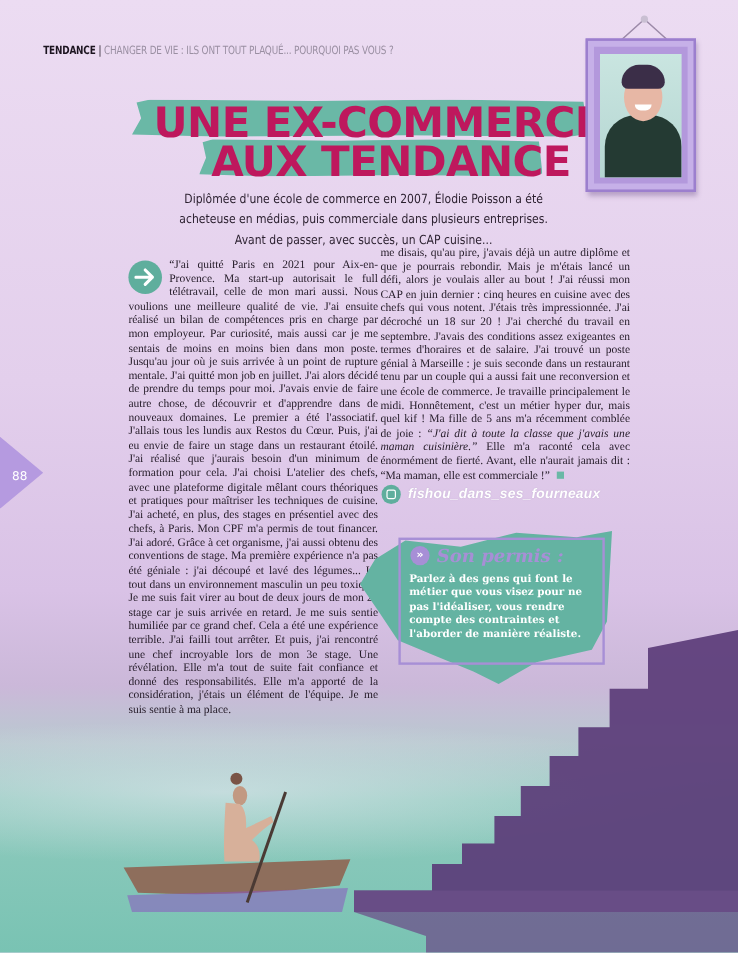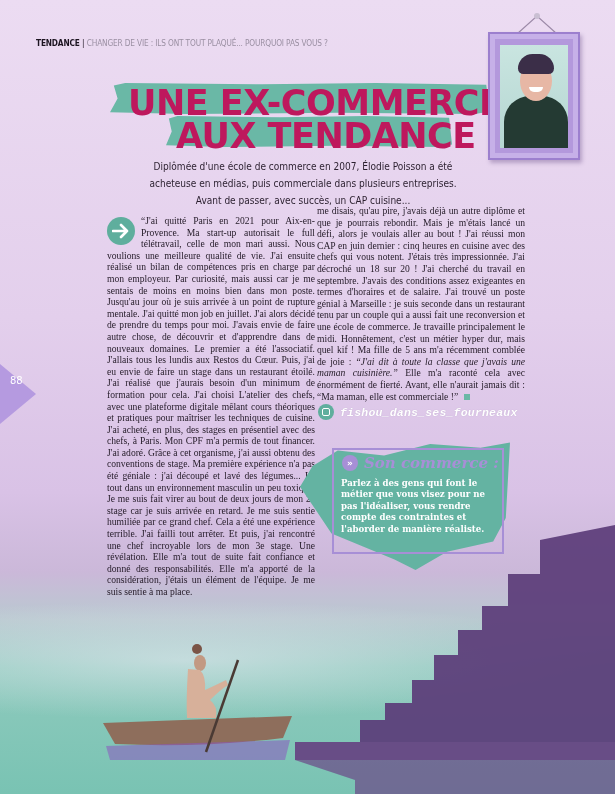--- a/index.html
+++ b/index.html
@@ -78,21 +78,21 @@
   .end-square { display: inline-block; width: 6px; height: 6px; background: #6ab8a6; margin-left: 6px; vertical-align: middle; }
 
   .insta {
     position: absolute; left: 318px; top: 404px; display: flex; align-items: center;
   }
   .insta .ig {
     width: 16px; height: 16px; border-radius: 50%; background: #5fae9d; position: relative; margin-right: 6px;
   }
   .insta .ig::before { content:""; position:absolute; left:4px; top:4px; width:6px; height:6px; border:1.3px solid #fff; border-radius:2px; }
   .insta .handle {
-    font-family: Liberation Mono, monospace; font-style: italic; font-weight: bold; font-size: 11.5px;
+    font-family: Liberation Sans, sans-serif; font-style: italic; font-weight: bold; font-size: 11.5px;
     color: #ffffff; text-shadow: 0 0 1px #b7a4c9; letter-spacing: 0.2px;
   }
 
   .tip-splash {
     position: absolute; left: 300px; top: 440px; width: 210px; height: 130px; background: #64b3a2;
     clip-path: polygon(6% 20%, 18% 8%, 40% 12%, 62% 3%, 86% 6%, 100% 2%, 98% 60%, 92% 78%, 70% 86%, 55% 100%, 45% 92%, 30% 82%, 15% 72%, 8% 55%, 0 36%);
   }
   .tip-frame {
     position: absolute; left: 332px; top: 448px; width: 172px; height: 106px;
     border: 2px solid #a78fd6;
@@ -110,21 +110,21 @@
   .tip-text {
     position: absolute; left: 341px; top: 478px; width: 160px;
     font-family: "DejaVu Serif", serif; font-weight: bold; font-size: 8.6px; line-height: 11.4px; color: #ffffff;
   }
 
   .page-tab {
     position: absolute; left: 0; top: 364px; width: 36px; height: 60px;
     background: #b59ae0; clip-path: polygon(0 0, 100% 50%, 0 100%);
   }
   .page-num {
-    position: absolute; left: 10px; top: 375px; font-family: "DejaVu Sans", sans-serif; font-size: 10px; color: #fff;
+    position: absolute; left: 10px; top: 392px; font-family: "DejaVu Sans", sans-serif; font-size: 10px; color: #fff;
   }
 
   .scene { position: absolute; left: 0; top: 0; width: 615px; height: 794px; pointer-events: none; }
 </style>
 </head>
 <body>
 
 <div class="bg"></div>
 <div class="fog"></div>
 
@@ -184,18 +184,18 @@
 
 <div class="insta">
   <span class="ig"></span>
   <span class="handle">fishou_dans_ses_fourneaux</span>
 </div>
 
 <div class="tip-splash"></div>
 <div class="tip-frame"></div>
 <div class="tip-title">
   <span class="ff">»</span>
-  <span class="lbl">Son commerce :</span>
+  <span class="lbl">Son permis :</span>
 </div>
 <div class="tip-text">Parlez à des gens qui font le métier que vous visez pour ne pas l'idéaliser, vous rendre compte des contraintes et l'aborder de manière réaliste.</div>
 
 <div class="page-tab"></div>
 <div class="page-num">88</div>
 
 </body></html>

